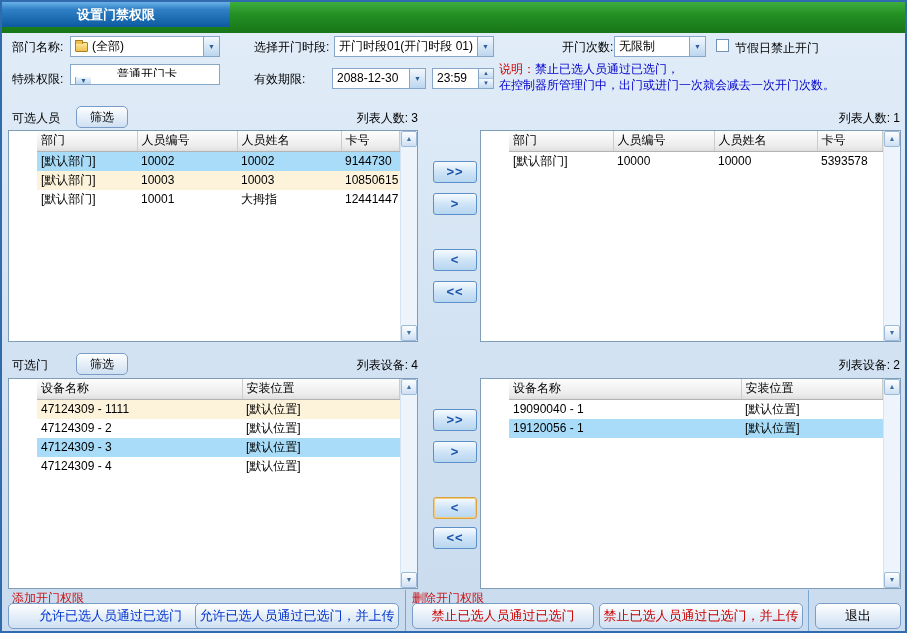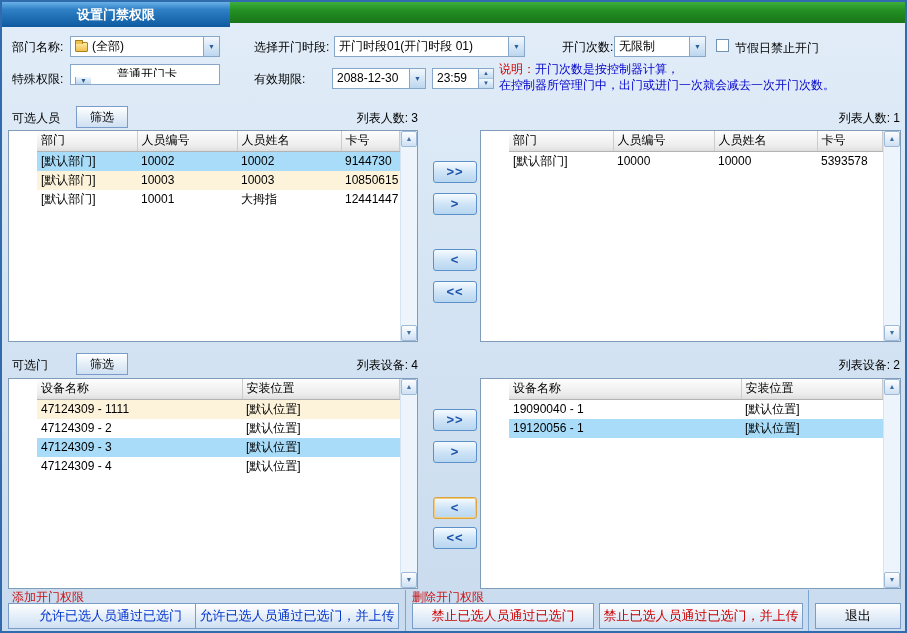--- a/index.html
+++ b/index.html
@@ -5,21 +5,21 @@
   *{margin:0;padding:0;box-sizing:border-box;}
   html,body{width:907px;height:633px;}
   body{font-family:"Liberation Sans","DejaVu Sans",sans-serif;font-size:12px;color:#000;}
   .window{position:relative;width:907px;height:633px;overflow:hidden;
     border:2px solid #2f6bad;
     background:linear-gradient(180deg,#e2edf8 0%,#d5e4f3 45%,#c9dbee 100%);}
   .abs{position:absolute;}
   .lbl{position:absolute;height:16px;line-height:16px;white-space:nowrap;}
 
   
-  .titlebar{position:absolute;left:0;top:0;right:0;height:21px;
+  .titlebar{position:absolute;left:0;top:0;right:0;height:31px;
     background:linear-gradient(180deg,#3dae3d 0%,#239023 40%,#187518 100%);}
   .title-tab{position:absolute;left:0;top:0;width:228px;height:25px;
     background:linear-gradient(180deg,#6ab2e8 0%,#2f80c6 30%,#0d5aa0 100%);
     color:#fff;font-weight:bold;font-size:13px;text-align:center;line-height:25px;}
 
   
   .combo{position:absolute;height:21px;background:#fff;border:1px solid #86a7c8;
     display:flex;align-items:center;padding-left:4px;}
   .combo .val{flex:1;overflow:hidden;white-space:nowrap;line-height:19px;}
   .combo .arrow{width:16px;align-self:stretch;flex:none;
@@ -36,26 +36,26 @@
     background:#f0c050;border:1px solid #a8821e;border-bottom:none;border-radius:1px 1px 0 0;}
 
   .checkbox{position:absolute;width:13px;height:13px;background:#fff;border:1px solid #6f92b5;}
 
   
   .note-red{color:#d00000;}
   .note-blue{color:#0000cc;}
 
   
   .btn{position:absolute;background:linear-gradient(180deg,#ffffff 0%,#e7f0f9 45%,#cfe0f2 100%);
-    border:1px solid #7a9cc8;border-radius:0;text-align:center;cursor:default;white-space:nowrap;overflow:hidden;}
+    border:1px solid #7a9cc8;border-radius:5px;text-align:center;cursor:default;white-space:nowrap;overflow:hidden;}
   .btn-filter{line-height:20px;}
   .f-btn{line-height:24px;font-size:13px;}
   .f-blue{color:#0033cc;}
   .f-red{color:#cc0000;}
-  .footer-label{color:#cc1111;font-family:Liberation Mono, monospace;}
+  .footer-label{color:#cc1111;}
 
   
   .listbox{position:absolute;border:1px solid #7f9db9;background:#fff;}
   .table-holder{position:absolute;left:0;top:0;right:17px;bottom:0;overflow:hidden;padding-left:28px;}
   table.grid{width:100%;border-collapse:collapse;table-layout:fixed;}
   .grid th{background:linear-gradient(180deg,#fdfdfd 0%,#ececec 75%,#dedede 100%);
     border-right:1px solid #cccccc;border-bottom:1px solid #b3b3b3;
     font-weight:normal;text-align:left;padding:1px 4px;height:20px;white-space:nowrap;overflow:hidden;}
   .grid td{padding:1px 4px;height:19px;white-space:nowrap;overflow:hidden;}
   tr.even td{background:#ffffff;}
@@ -88,21 +88,21 @@
   </div>
 
   <span class="lbl" style="left:10px;top:37px;">部门名称:</span>
   <div class="combo" style="left:68px;top:34px;width:150px;">
     <span class="folder-ico"></span>
     <span class="val">(全部)</span>
     <span class="arrow">▼</span>
   </div>
 
   <span class="lbl" style="left:252px;top:37px;">选择开门时段:</span>
-  <div class="combo" style="left:332px;top:34px;width:191px;">
+  <div class="combo" style="left:332px;top:34px;width:160px;">
     <span class="val">开门时段01(开门时段 01)</span>
     <span class="arrow">▼</span>
   </div>
 
   <span class="lbl" style="left:560px;top:37px;">开门次数:</span>
   <div class="combo" style="left:612px;top:34px;width:92px;">
     <span class="val">无限制</span>
     <span class="arrow">▼</span>
   </div>
 
@@ -122,21 +122,21 @@
   </div>
   <div class="combo" style="left:430px;top:66px;width:62px;">
     <span class="val">23:59</span>
     <span class="spin">
       <i>▲</i>
       <i>▼</i>
     </span>
   </div>
 
   <div class="abs" style="left:497px;top:59px;white-space:nowrap;">
-    <span class="note-red">说明：</span><span class="note-blue">开门次数是按控制器计算，</span>
+    <span class="note-red">说明：</span><span class="note-blue">禁止已选人员通过已选门，</span>
   </div>
   <div class="abs note-blue" style="left:497px;top:75px;white-space:nowrap;">在控制器所管理门中，出门或进门一次就会减去一次开门次数。</div>
 
   <span class="lbl" style="left:10px;top:108px;">可选人员</span>
   <div class="btn btn-filter" style="left:74px;top:104px;width:52px;height:22px;">筛选</div>
   <span class="lbl" style="left:300px;top:108px;width:116px;text-align:right;">列表人数: 3</span>
   <span class="lbl" style="left:760px;top:108px;width:138px;text-align:right;">列表人数: 1</span>
 
   <div class="listbox" style="left:6px;top:128px;width:410px;height:212px;">
     <div class="table-holder">

